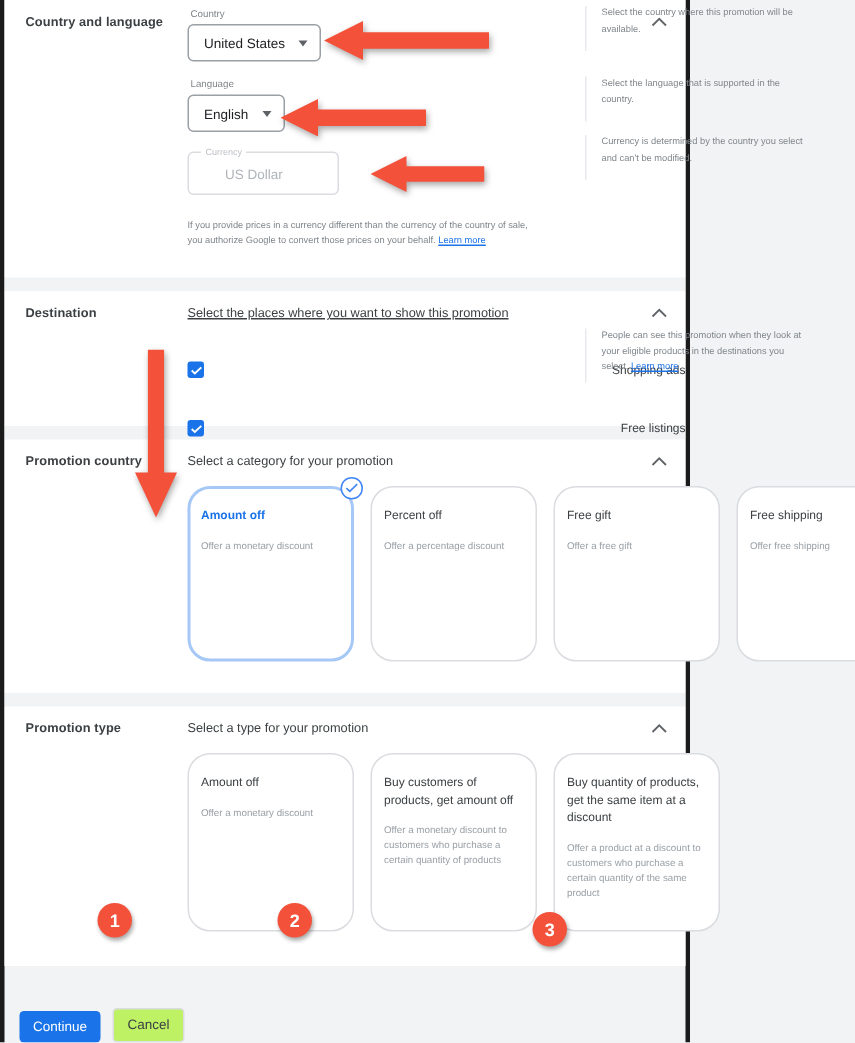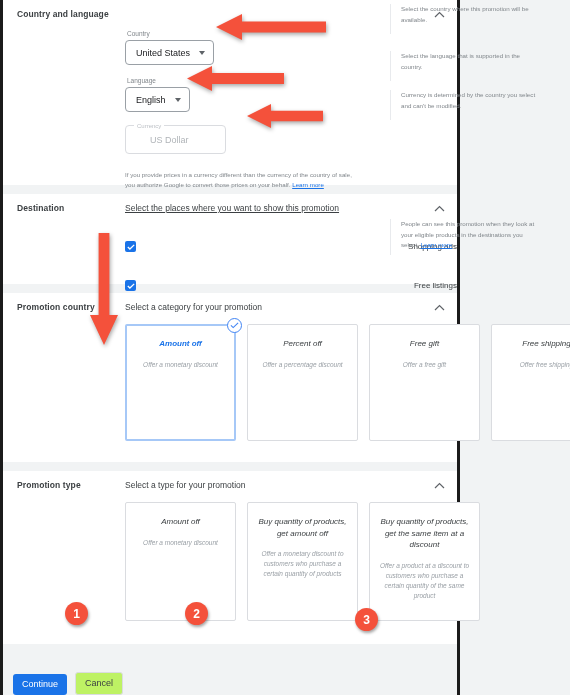--- a/index.html
+++ b/index.html
@@ -39,21 +39,21 @@
   .sec-chevron {
     position: absolute;
     right: 11px; top: 7px;
     width: 14px; height: 14px;
     display: flex; align-items: center; justify-content: center;
     cursor: pointer;
   }
   .sec-chevron svg { display: block; }
 
   
-  .field-col { padding: 6px 0 0 0; margin-top: 24px; }
+  .field-col { padding: 6px 0 0 0; }
   .fld-label {
     font-size: 6.5px;
     color: #80868b;
     margin: 0 0 3px 2px;
   }
   .fld-label.first { margin-top: 0; }
   .select-box {
     border: 1px solid #9aa0a6;
     border-radius: 4px;
     height: 25px;
@@ -167,27 +167,26 @@
     padding: 9px 0 0 0;
   }
   .cards-row {
     display: flex;
     gap: 11px;
     margin-top: 12px;
     padding-bottom: 14px;
   }
   .card {
     border: 1px solid #dadce0;
-    border-radius: 2px;
+    border-radius: 15px;
     background: #fff;
     position: relative;
     padding: 13px 8px 0 8px;
-    text-align: center;
-    cursor: pointer;
-    font-style: italic;
+    text-align: left;
+    cursor: pointer;
   }
   .cat-card { width: 111px; height: 117px; }
   .type-card { width: 111px; height: 119px; }
   .card .c-title {
     font-size: 8px;
     color: #3c4043;
     line-height: 11.5px;
   }
   .card .c-desc {
     font-size: 6.5px;
@@ -408,21 +407,21 @@
       <div class="sec-body">
         <div class="cards-head">Select a type for your promotion</div>
 
         <div class="cards-row">
           <div class="card type-card">
             <div class="c-title">Amount off</div>
             <div class="c-desc">Offer a monetary discount</div>
           </div>
 
           <div class="card type-card">
-            <div class="c-title">Buy quantity of products, get amount off</div>
+            <div class="c-title">Buy customers of products, get amount off</div>
             <div class="c-desc">Offer a monetary discount to customers who purchase a certain quantity of products</div>
           </div>
 
           <div class="card type-card">
             <div class="c-title">Buy quantity of products, get the same item at a discount</div>
             <div class="c-desc">Offer a product at a discount to customers who purchase a certain quantity of the same product</div>
           </div>
         </div>
       </div>
       <div class="sec-chevron">

